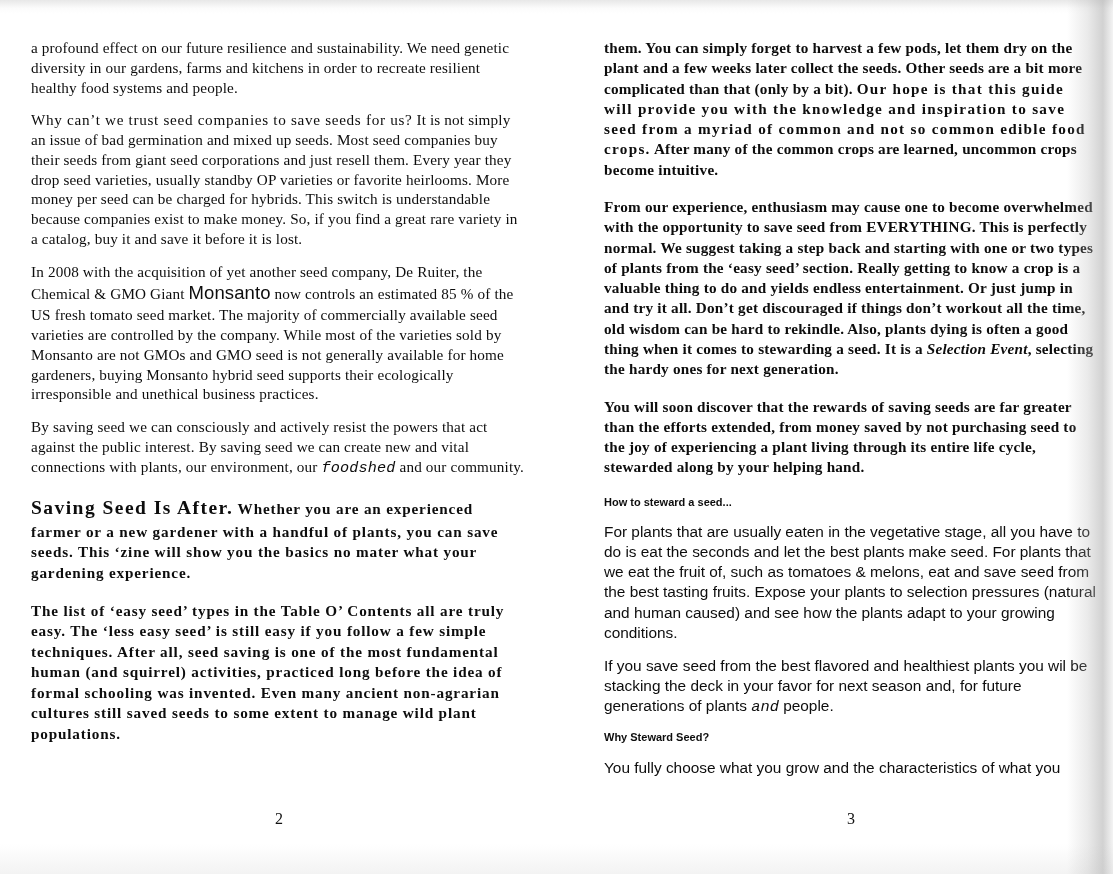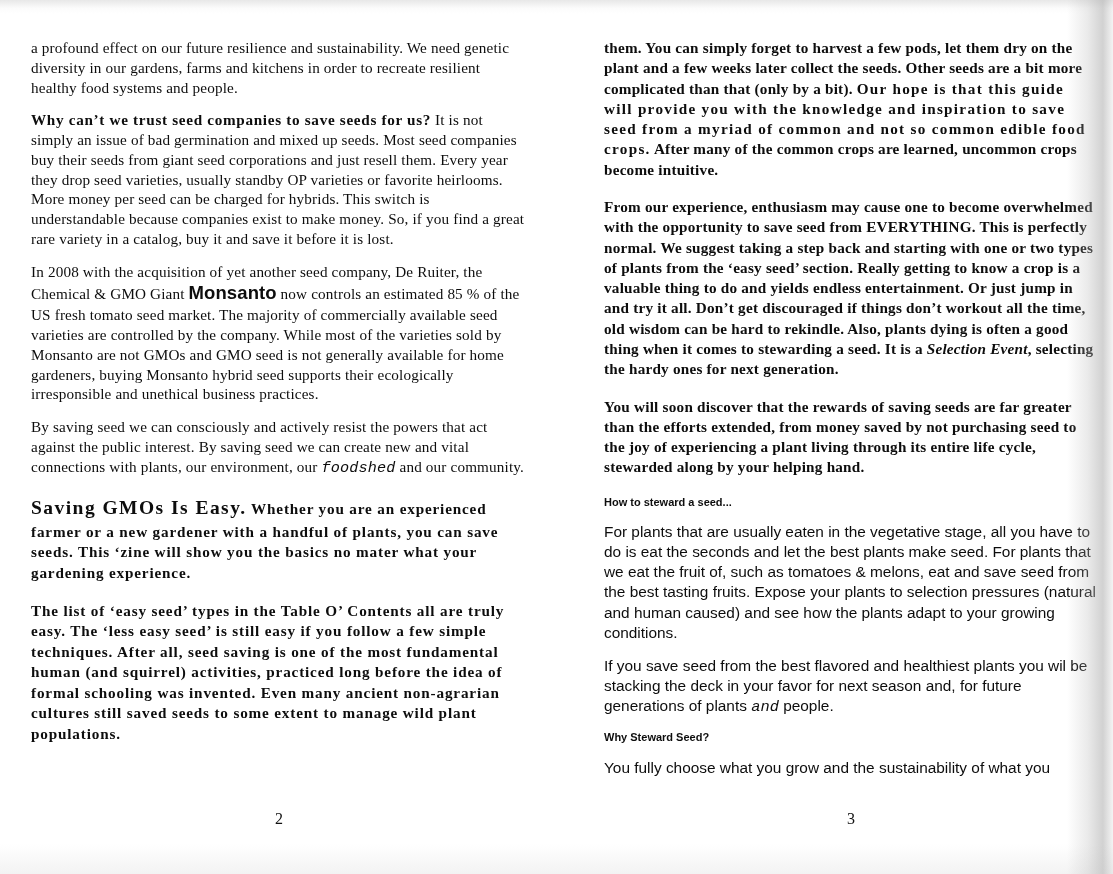--- a/index.html
+++ b/index.html
@@ -77,39 +77,39 @@
   }
   
   .body-bold-wide {
     font-family: "Liberation Serif", serif;
     font-size: 15.2px;
     font-weight: bold;
     line-height: 1.355;
     letter-spacing: 0.055em;
   }
   .lead-bold {
-    font-weight: bold;
+    font-weight: normal;
     letter-spacing: 0.045em;
   }
   .em-italic {
     font-style: italic;
     font-family: Liberation Mono, monospace;
   }
   .em-bold-italic {
     font-weight: bold;
     font-style: italic;
   }
   .em-spaced {
     font-weight: bold;
     letter-spacing: 0.085em;
   }
   .brand-sans {
     font-family: "Liberation Sans", sans-serif;
     font-size: 18.5px;
-    font-weight: bold;
+    font-weight: normal;
     letter-spacing: 0.005em;
   }
 
   
   .heading-easy {
     font-family: "Liberation Serif", serif;
     font-size: 19.5px;
     font-weight: bold;
     letter-spacing: 0.075em;
   }
@@ -171,21 +171,21 @@
       <span>In 2008 with the acquisition of yet another seed company, De Ruiter, the Chemical &amp; GMO Giant </span><span class="brand-sans">Monsanto</span><span> now controls an estimated 85 % of the US fresh tomato seed market. The majority of commercially available seed varieties are controlled by the company.  While most of the varieties sold by Monsanto are not GMOs and GMO seed is not generally available for home gardeners, buying Monsanto hybrid seed supports their ecologically irresponsible and unethical business practices.</span>
     </p>
 
     <p class="body-reg">
       <span>By saving seed we can consciously and actively resist the powers that act against the public interest. By saving seed we can create new and vital connections with plants, our environment, our </span><span class="em-italic">foodshed</span><span> and our community.</span>
     </p>
 
     <div class="spacer-sm"></div>
 
     <p class="body-bold-wide">
-      <span class="heading-easy">Saving GMOs Is Easy.</span><span> Whether you are an experienced farmer or a new gardener with a handful of plants, you can save seeds. This ‘zine will show you the basics no mater what your gardening experience.</span>
+      <span class="heading-easy">Saving Seed Is After.</span><span> Whether you are an experienced farmer or a new gardener with a handful of plants, you can save seeds. This ‘zine will show you the basics no mater what your gardening experience.</span>
     </p>
 
     <div class="spacer-sm"></div>
 
     <p class="body-bold-wide">The list of ‘easy seed’ types in the Table O’ Contents all are truly easy. The ‘less easy seed’ is still easy if you follow a few simple techniques.  After all, seed saving is one of the most fundamental human (and squirrel) activities, practiced long before the idea of formal schooling was invented.  Even many ancient non-agrarian cultures still saved seeds to some extent to manage wild plant populations.</p>
 
     <div class="spacer-sm"></div>
 
   </div>
 
@@ -213,21 +213,21 @@
       <p class="sans-heading">How to steward a seed...</p>
 
       <p>For plants that are usually eaten in the vegetative stage, all you have to do is eat the seconds and let the best plants make seed. For plants that we eat the fruit of, such as tomatoes &amp; melons, eat and save seed from the best tasting fruits. Expose your plants to selection pressures (natural and human caused) and see how the plants adapt to your growing conditions.</p>
 
       <p>
         <span>If you save seed from the best flavored and healthiest plants you wil be stacking the deck in your favor for next season and, for future generations of plants </span><span class="em-italic">and</span><span> people.</span>
       </p>
 
       <p class="sans-heading">Why Steward Seed?</p>
 
-      <p>You fully choose what you grow and the sustainability of what you</p>
+      <p>You fully choose what you grow and the characteristics of what you</p>
     </div>
   </div>
 
   <div class="folio folio-left">2</div>
   <div class="folio folio-right">3</div>
 
 </div>
 
 <div class="scan-edge-top"></div>
 <div class="scan-edge-right"></div>

